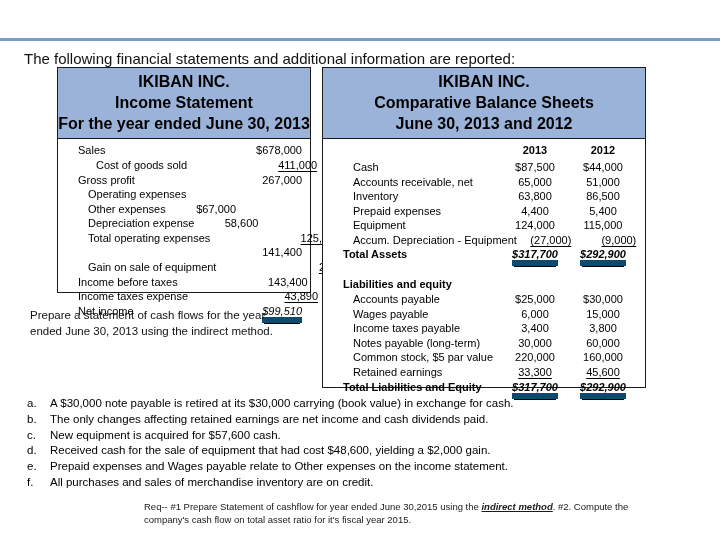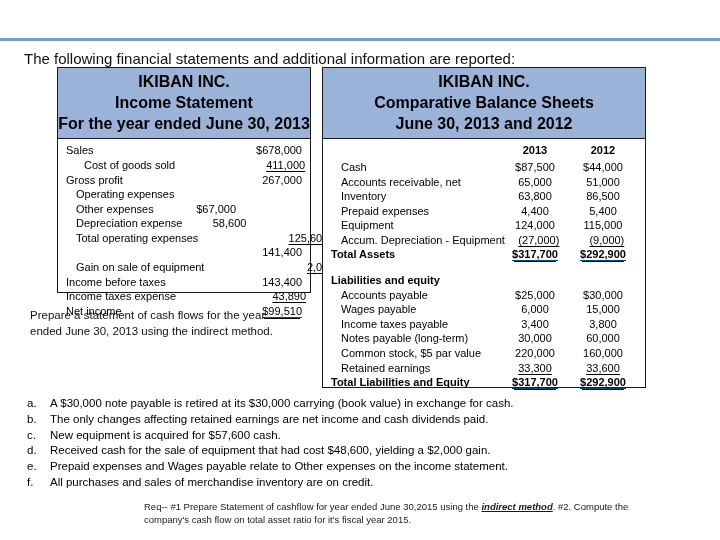--- a/index.html
+++ b/index.html
@@ -55,38 +55,39 @@
     padding: 4px 8px 5px 8px;
   }
 
   .row {
     display: flex;
     align-items: baseline;
     font-size: 11px;
     line-height: 14.6px;
     white-space: nowrap;
   }
-  .row .lbl { flex: 1 1 auto; }
+  .row .lbl { flex: 1 1 auto; margin-left: 12px; }
   .row .num {
     text-align: right;
     flex: 0 0 auto;
     font-variant-numeric: tabular-nums;
   }
   .spacer { height: 11px; }
 
   .bold { font-weight: bold; }
   .ind1 { padding-left: 10px; }
   .ind2 { padding-left: 18px; }
 
   .u-single { text-decoration: underline; text-underline-offset: 2px; }
   .u-double {
-    border-bottom: 1px solid #0c4a6e;
+    border-bottom: 6px solid #0c4a6e;
     box-shadow: 0 3px 0 -2px #000;
     display: inline-block;
     line-height: 12px;
+    font-style: italic;
   }
 
   
   #income-statement {
     left: 57px;
     top: 67px;
     width: 254px;
     height: 226px;
   }
   #income-statement .num-mid { width: 64px; flex: 0 0 auto; }
@@ -326,21 +327,21 @@
       <span class="num">60,000</span>
     </div>
     <div class="row">
       <span class="lbl ind1">Common stock, $5 par value</span>
       <span class="num">220,000</span>
       <span class="num">160,000</span>
     </div>
     <div class="row">
       <span class="lbl ind1">Retained earnings</span>
       <span class="num u-single">33,300</span>
-      <span class="num u-single">33,600</span>
+      <span class="num u-single">45,600</span>
     </div>
 
     <div class="row bold">
       <span class="lbl">Total Liabilities and Equity</span>
       <span class="num"><span class="u-double">$317,700</span></span>
       <span class="num"><span class="u-double">$292,900</span></span>
     </div>
 
   </div>
 </div>

